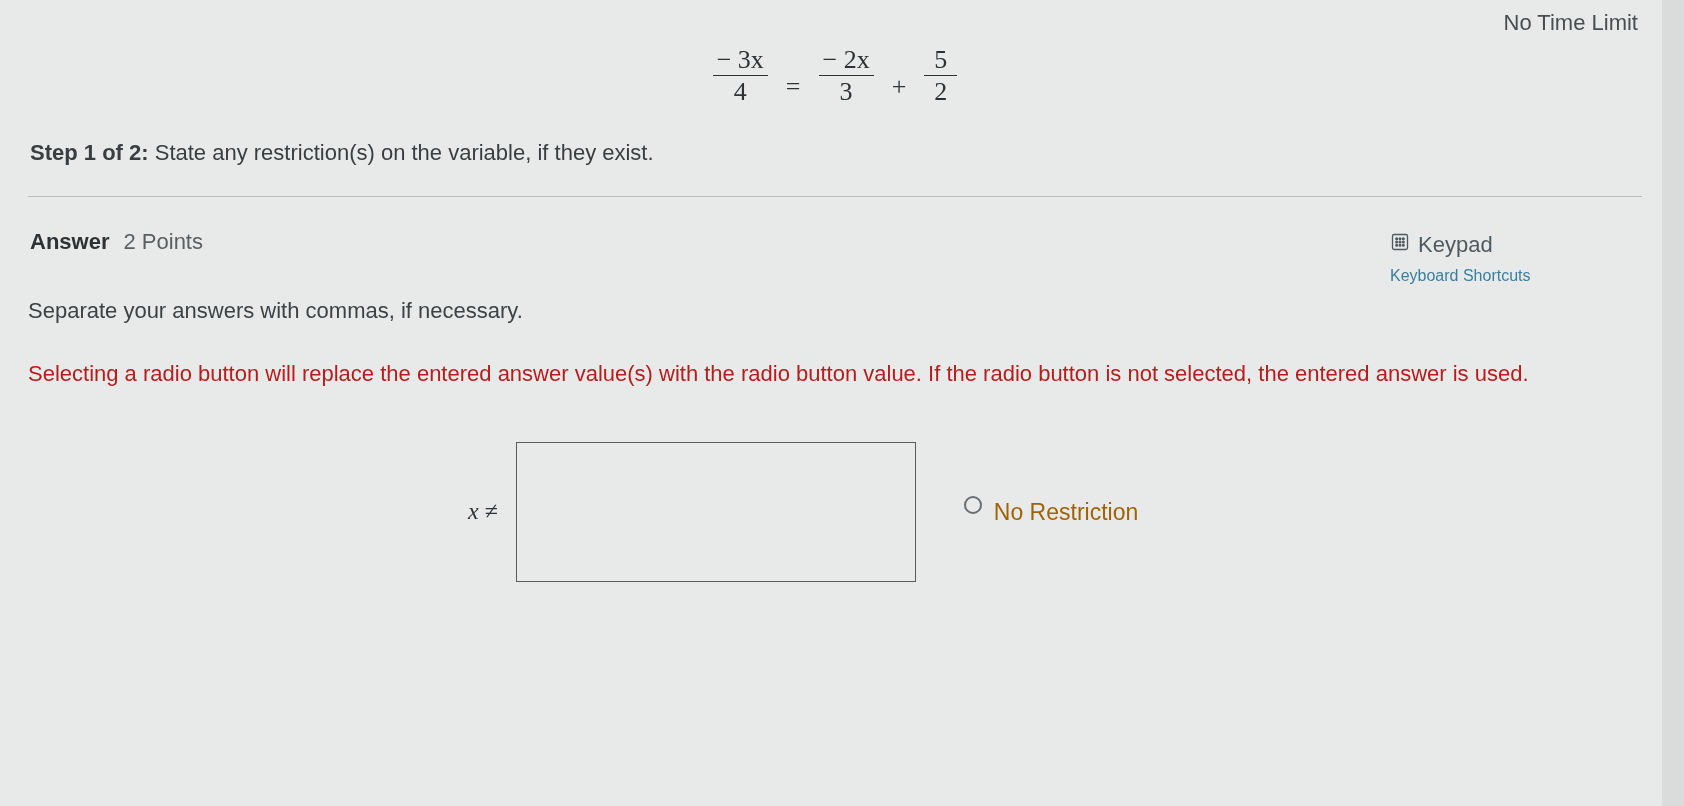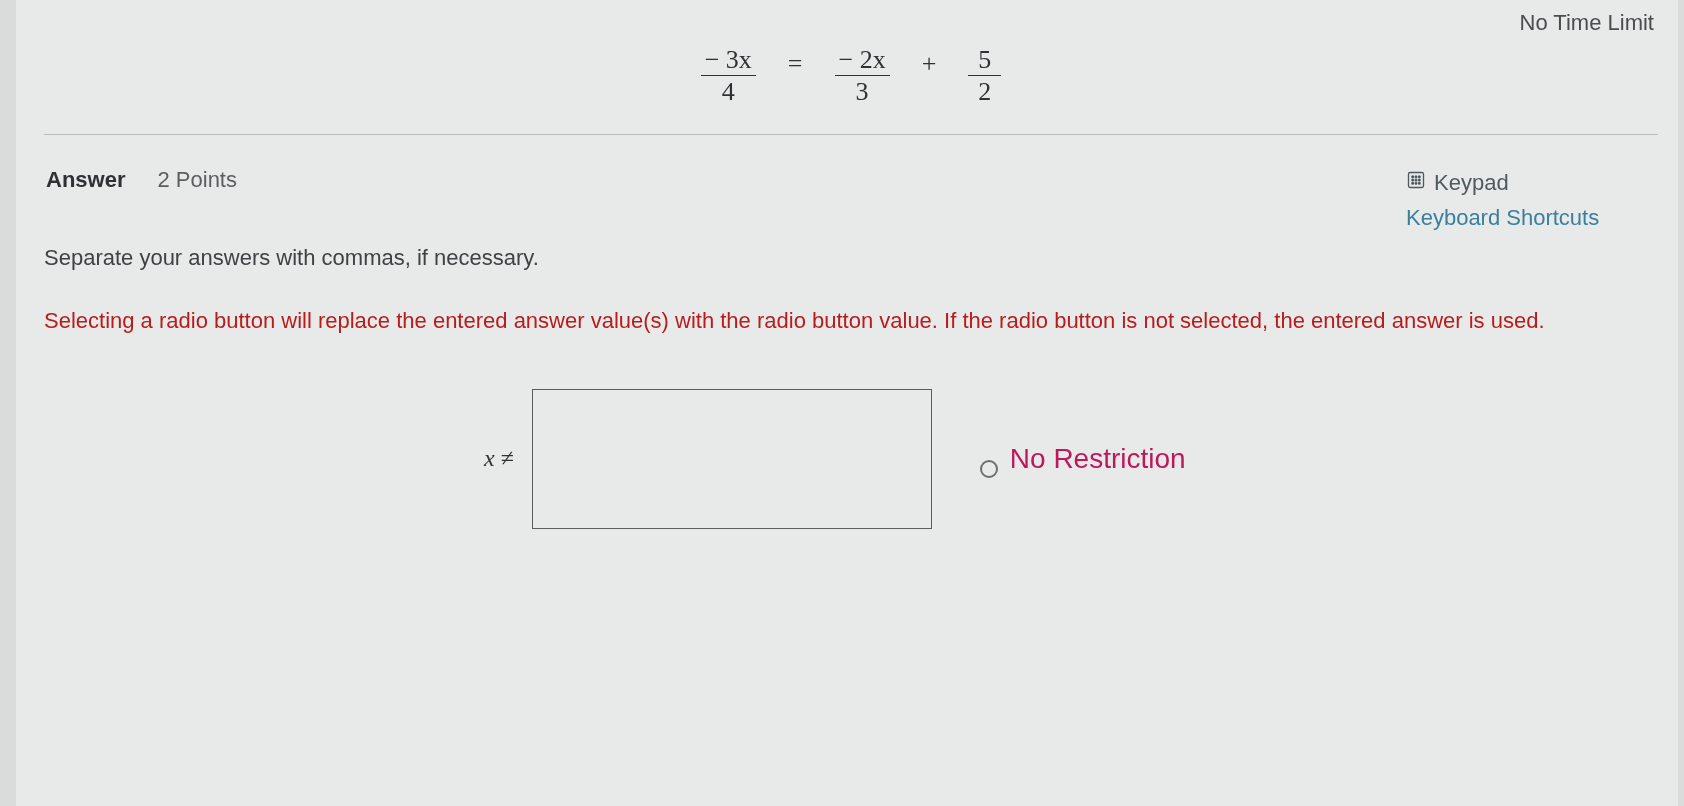--- a/index.html
+++ b/index.html
@@ -7,21 +7,21 @@
   body {
     font-family: "Segoe UI", "Helvetica Neue", Arial, sans-serif;
     background: #d9dcdb;
     color: #3a3e40;
     font-size: 22px;
     line-height: 1.4;
     overflow: hidden;
   }
   .sheet {
     width: 1662px;
-    margin: 0 0 0 16px;
+    margin: 0 0 0 0;
     background: #e7eae9;
     min-height: 806px;
     padding: 8px 20px 40px 28px;
     position: relative;
   }
   .time-limit {
     position: absolute;
     top: 8px;
     right: 24px;
     font-size: 22px;
@@ -29,22 +29,22 @@
   }
   .prompt {
     font-size: 24px;
     color: #3b3f41;
     padding-top: 20px;
     padding-left: 6px;
   }
   .equation {
     display: flex;
     justify-content: center;
-    align-items: flex-start;
-    gap: 28px;
+    align-items: flex-end;
+    gap: 14px;
     margin: 38px 0 28px 0;
     font-family: "Cambria Math", "Times New Roman", serif;
     font-size: 26px;
     color: #2e3234;
   }
   .frac {
     display: inline-flex;
     flex-direction: column;
     align-items: center;
     line-height: 1.05;
@@ -71,21 +71,21 @@
   .answer-row {
     display: flex;
     align-items: flex-start;
     justify-content: space-between;
     padding: 0 2px;
   }
   .answer-left {
     display: flex;
     flex-wrap: wrap;
     align-items: flex-start;
-    gap: 26px;
+    gap: 8px;
   }
   .answer-label { font-weight: 700; font-size: 22px; color: #2e3234; }
   .hint-link {
     font-style: italic;
     color: #6a8d8a;
     font-size: 19px;
     cursor: pointer;
   }
   .points { font-size: 22px; color: #5b5f61; margin-left: 6px; }
   .answer-right {
@@ -97,21 +97,21 @@
     color: #4f5a60;
     font-size: 22px;
     cursor: pointer;
     display: inline-flex;
     align-items: center;
     gap: 8px;
   }
   .keypad-link svg { width: 20px; height: 20px; }
   .kbd-shortcuts {
     color: #3b7f9e;
-    font-size: 22px;
+    font-size: 16px;
     cursor: pointer;
   }
   .instr {
     margin-top: 8px;
     font-size: 22px;
     color: #3e4244;
   }
   .instr2 {
     margin-top: 32px;
     font-size: 22px;
@@ -143,26 +143,26 @@
     width: 400px;
     height: 140px;
     border: 1.5px solid #5a5e60;
     background: #e7eae9;
     font-size: 24px;
     padding: 8px 12px;
     font-family: inherit;
   }
   .radio-wrap {
     display: inline-flex;
-    align-items: flex-end;
+    align-items: flex-start;
     gap: 12px;
     margin-left: 30px;
     cursor: pointer;
-    font-size: 28px;
-    color: #be185d;
+    font-size: 23px;
+    color: #a16207;
   }
   .radio-circle {
     width: 18px; height: 18px;
     border: 2px solid #6b6f71;
     border-radius: 50%;
     display: inline-block;
     background: #e7eae9;
   }
 </style>
 </head>
@@ -183,20 +183,24 @@
       <span class="num">− 2x</span>
       <span class="den">3</span>
     </span>
     <span class="eq-op">+</span>
     <span class="frac">
       <span class="num">5</span>
       <span class="den">2</span>
     </span>
   </div>
 
+  <div class="step">
+    <span class="bold">Step 1 of 2:</span>
+    <span>State any restriction(s) on the variable, if they exist.</span>
+  </div>
 
   <hr class="divider">
 
   <div class="answer-row">
     <div class="answer-left">
       <span class="answer-label">Answer</span>
       <span class="points">2 Points</span>
     </div>
     <div class="answer-right">
       <div class="keypad-link">

